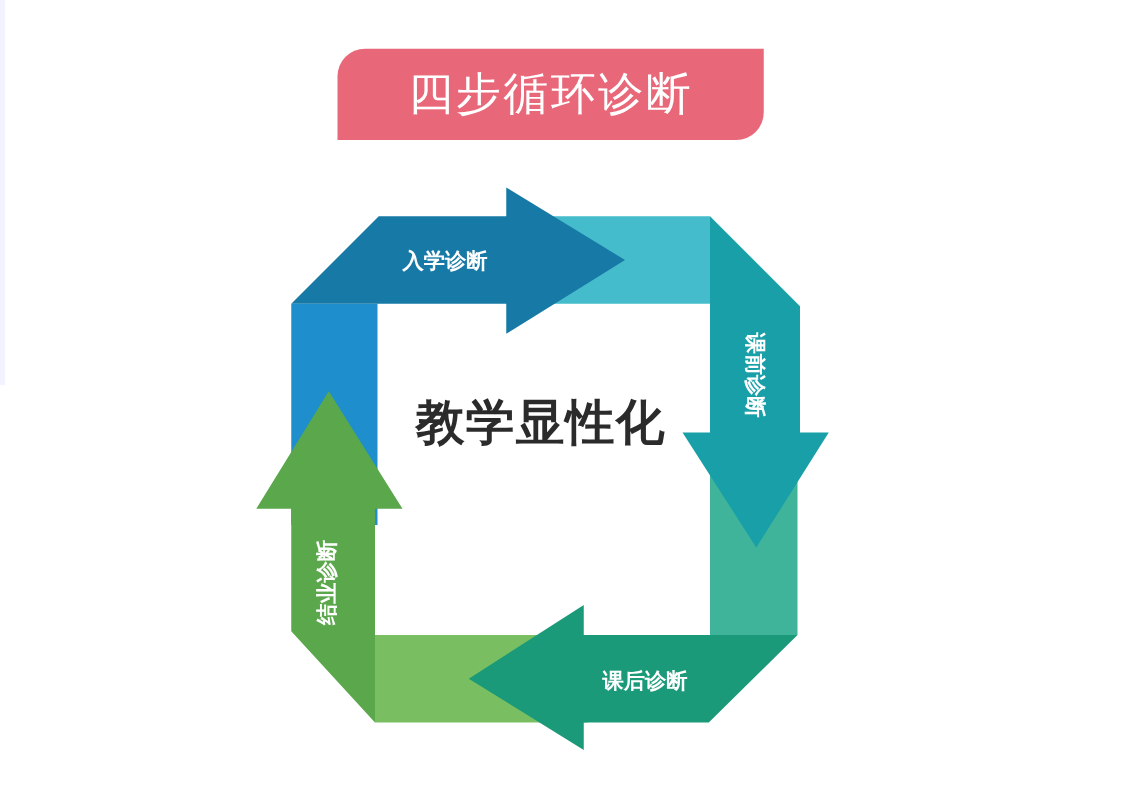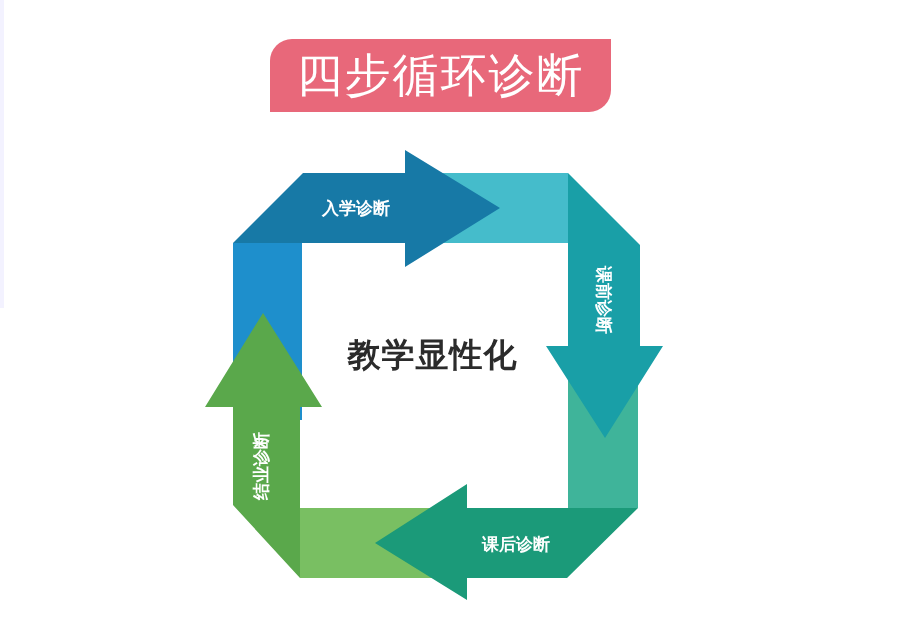--- a/index.html
+++ b/index.html
@@ -2,25 +2,25 @@
 <html><head>
 <meta charset="utf-8">
 <style>
   html, body { margin:0; padding:0; }
   body { width:900px; height:639px; background:#ffffff; position:relative; overflow:hidden;
          font-family:"DejaVu Sans", "Liberation Sans", sans-serif; }
   .edge-strip { position:absolute; left:0; top:0; width:4px; height:308px; background:#f3f2ff; }
   .title-banner { position:absolute; left:270px; top:39px; width:341px; height:73px;
                   background:#e8687a; border-radius:22px 0 22px 0;
                   display:flex; align-items:center; justify-content:center; }
-  .title-text { color:#ffffff; font-size:46px; letter-spacing:2px; font-weight:normal; }
+  .title-text { color:#ffffff; font-size:36px; letter-spacing:2px; font-weight:normal; }
   svg.cycle { position:absolute; left:0; top:0; width:900px; height:639px; }
   .lbl { fill:#ffffff; font-weight:bold; font-size:17px; font-family:"DejaVu Sans", sans-serif; }
-  .center-text { position:absolute; left:330px; top:330px; width:205px; text-align:center;
-                 color:#2b2b2b; font-weight:bold; font-size:33px; line-height:50px; letter-spacing:1px; }
+  .center-text { position:absolute; left:330px; top:314px; width:205px; text-align:center;
+                 color:#2b2b2b; font-weight:bold; font-size:39px; line-height:50px; letter-spacing:1px; }
 </style>
 </head>
 <body>
 
 <div class="edge-strip"></div>
 
 <div class="title-banner">
   <span class="title-text">四步循环诊断</span>
 </div>
 

